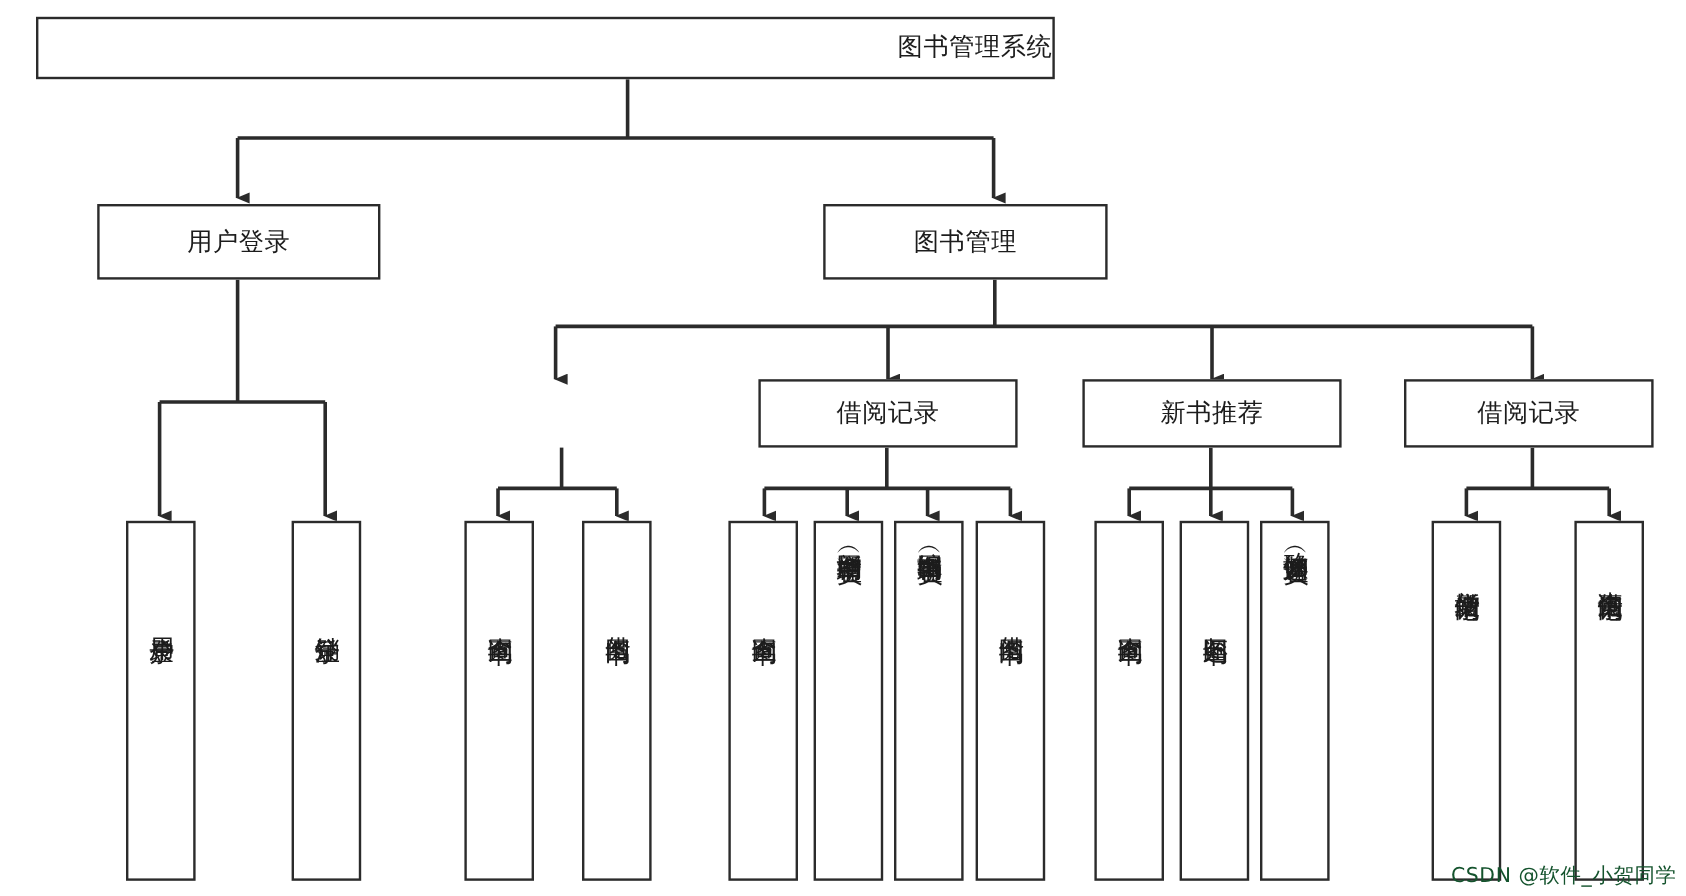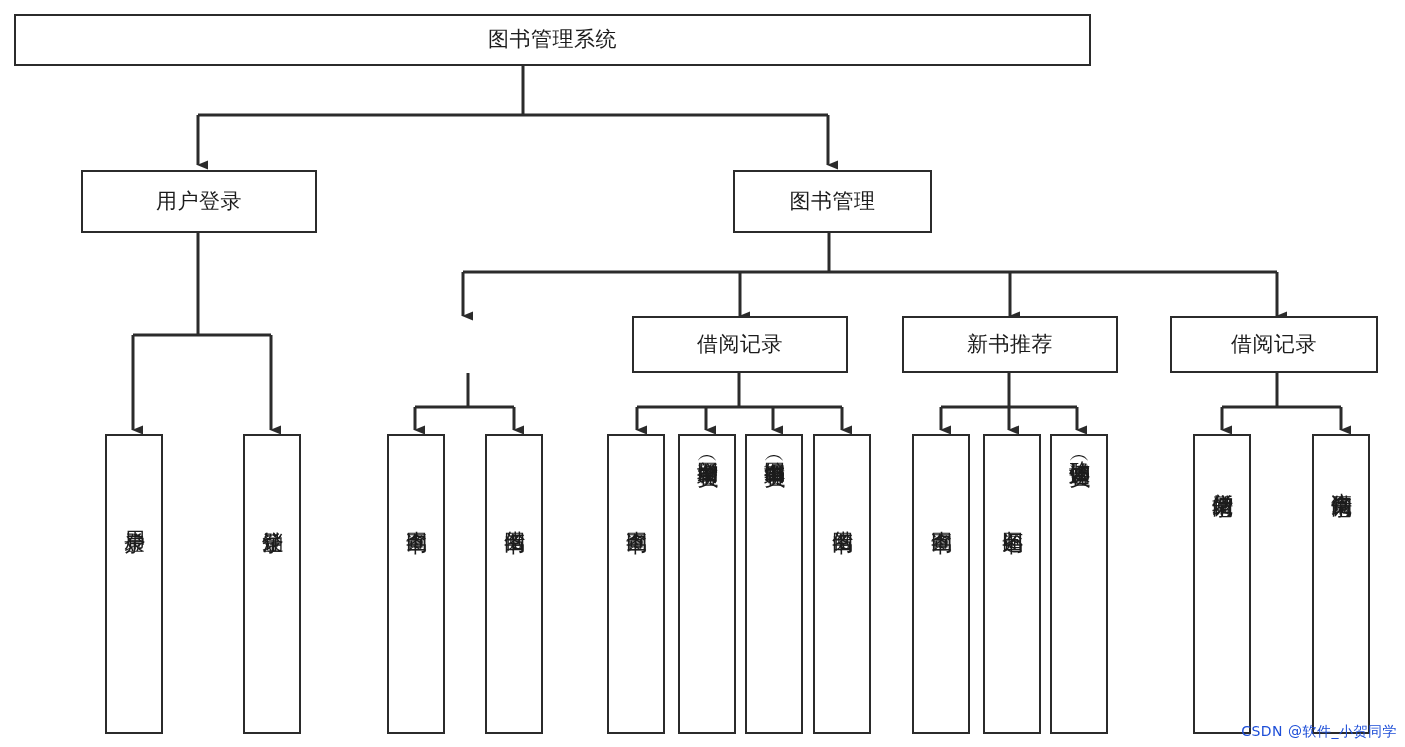--- a/index.html
+++ b/index.html
@@ -51,22 +51,22 @@
   .node.v .vtxt {
     writing-mode: vertical-rl;
     text-orientation: upright;
     white-space: nowrap;
     display: block;
   }
   .watermark {
     position: absolute;
     right: 8px;
     bottom: 6px;
-    font-size: 14px;
-    color: #1d4ed8;
+    font-size: 17px;
+    color: #14532d;
     letter-spacing: 0.5px;
     z-index: 3;
     white-space: nowrap;
   }
 </style>
 </head>
 <body>
 
 <div id="canvas">
 
@@ -113,28 +113,28 @@
       <path d="M1009,407 L1009,430" marker-end="url(#arw)"></path>
       <path d="M1077,407 L1077,430" marker-end="url(#arw)"></path>
 
       <path d="M1277,373 L1277,407"></path>
       <path d="M1222,407 L1341,407"></path>
       <path d="M1222,407 L1222,430" marker-end="url(#arw)"></path>
       <path d="M1341,407 L1341,430" marker-end="url(#arw)"></path>
     </g>
   </svg>
 
-  <div class="node h" style="left:14px; top:14px; width:1077px; height:52px;">
+  <div class="node h" style="left:30px; top:14px; width:849px; height:52px;justify-content:flex-end;">
     <span>图书管理系统</span>
   </div>
 
   <div class="node h" style="left:81px; top:170px; width:236px; height:63px;">
     <span>用户登录</span>
   </div>
-  <div class="node h" style="left:733px; top:170px; width:199px; height:63px;">
+  <div class="node h" style="left:686px; top:170px; width:237px; height:63px;">
     <span>图书管理</span>
   </div>
 
   <div class="node h" style="left:632px; top:316px; width:216px; height:57px;">
     <span>借阅记录</span>
   </div>
   <div class="node h" style="left:902px; top:316px; width:216px; height:57px;">
     <span>新书推荐</span>
   </div>
   <div class="node h" style="left:1170px; top:316px; width:208px; height:57px;">

